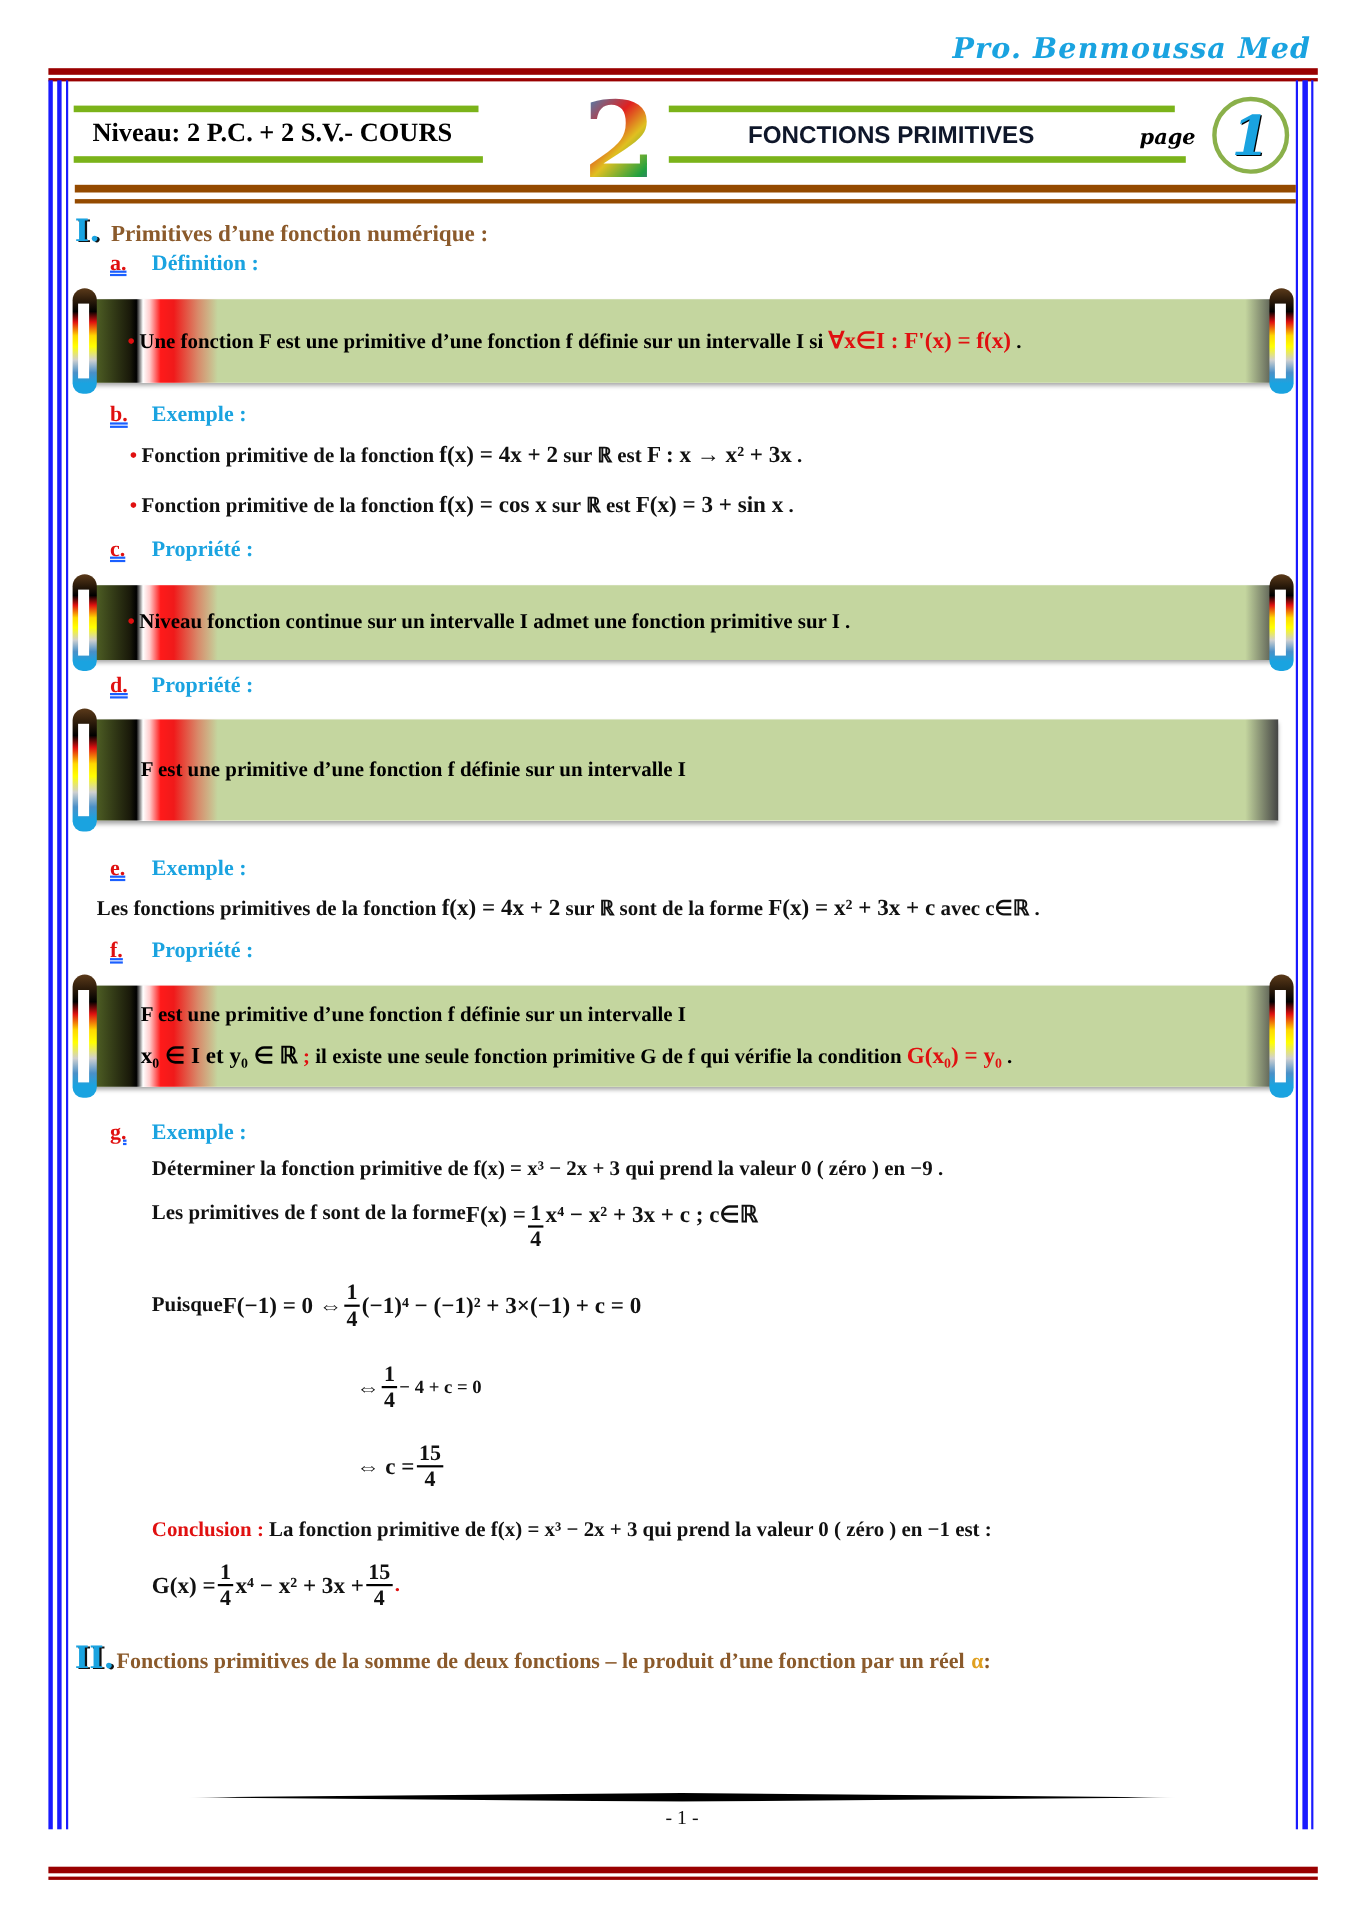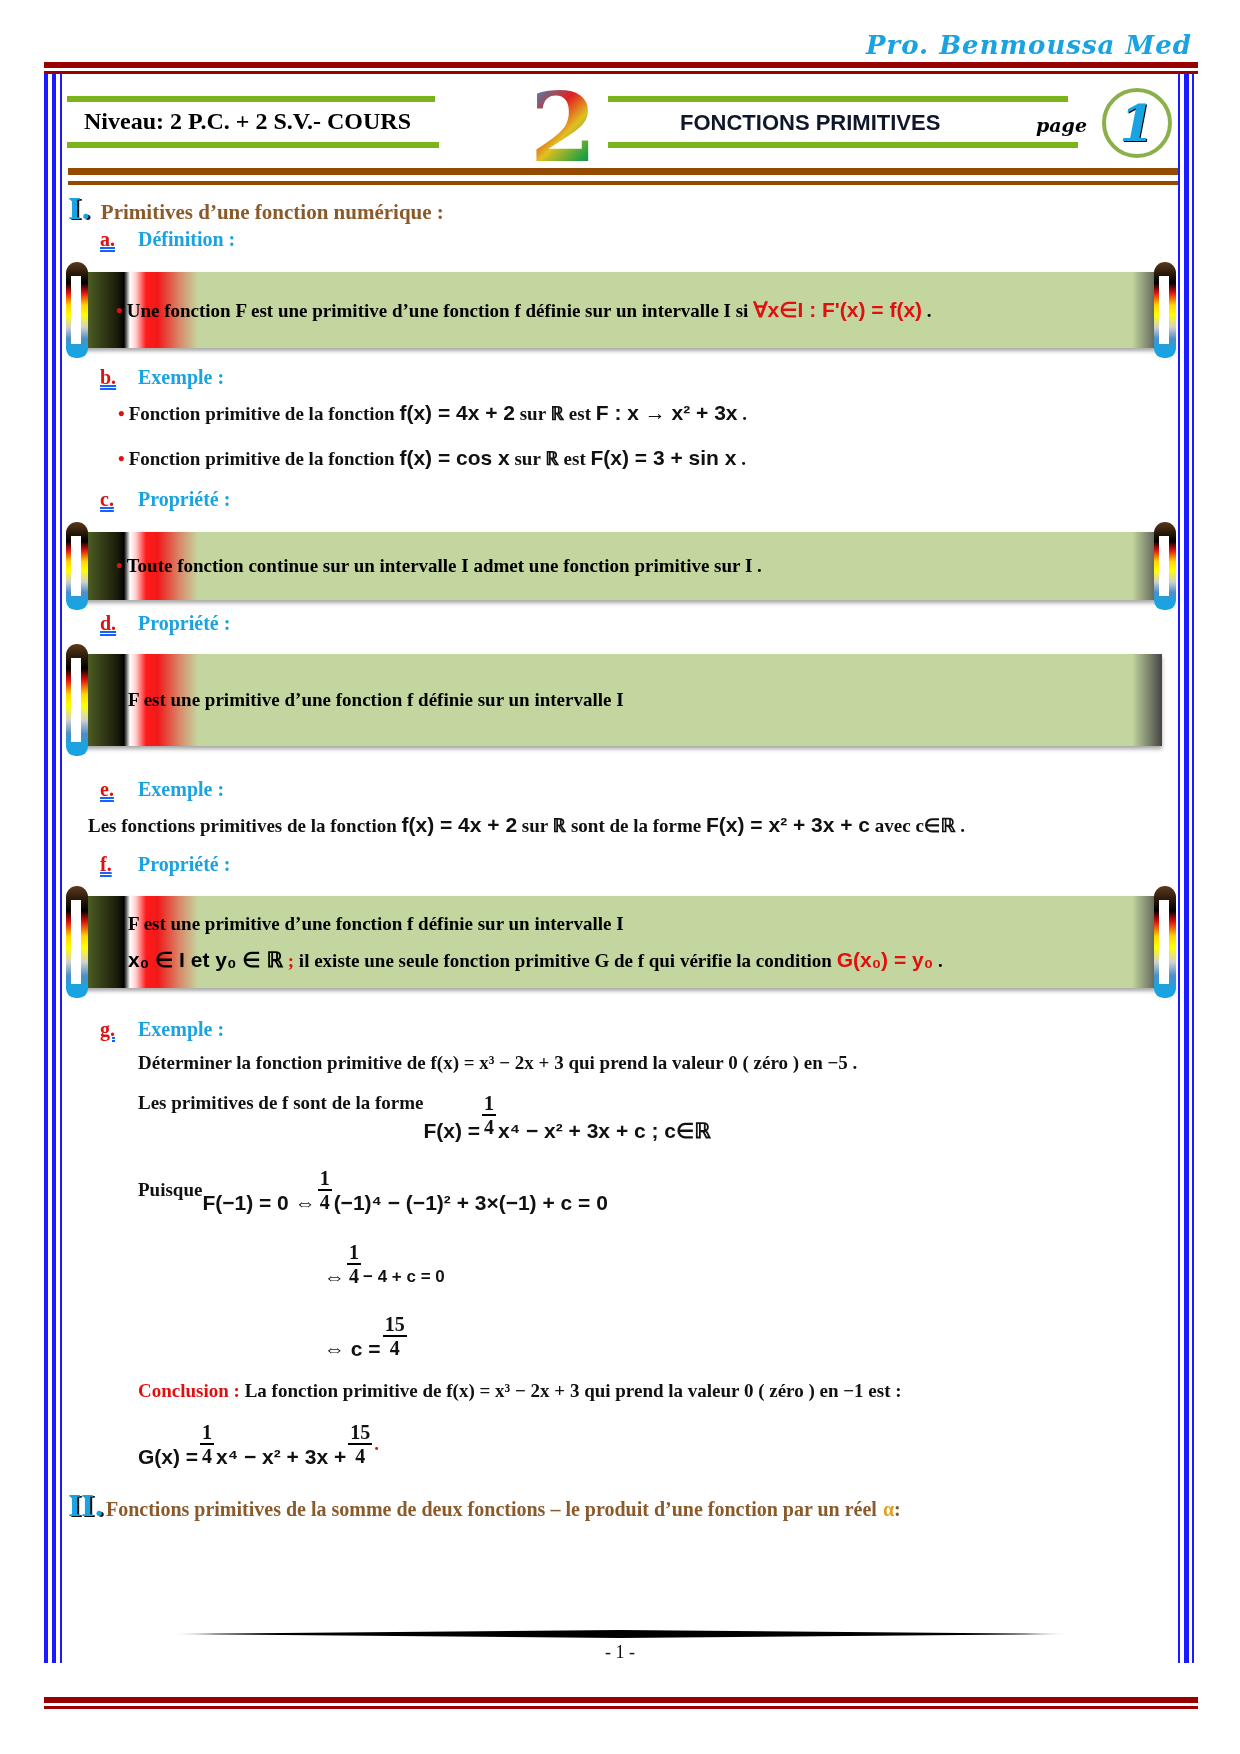--- a/index.html
+++ b/index.html
@@ -37,21 +37,21 @@
     background: linear-gradient(180deg, #5b3a1a 0%, #2a1a0a 12%, #000 22%, #e01010 32%, #ffd800 45%, #ffff00 55%, #d0d0d0 68%, #4a90c8 80%, #1aa3e0 90%); border-radius: 14px 14px 12px 12px; }
   .scroll .cap-l { left: 0; }
   .scroll .cap-r { right: 0; }
   .scroll .cap-l::after, .scroll .cap-r::after { content: ""; position: absolute; left: 5px; top: 14px; bottom: 14px; width: 10px; background: #fff; }
   .scroll .content { position: absolute; left: 50px; right: 40px; top: 0; bottom: 0; display: flex; flex-direction: column; justify-content: center; font-weight: bold; font-size: 19px; color: #000; }
   .scroll .line { white-space: nowrap; line-height: 36px; }
   .bullet { color: #e01010; margin-right: 4px; }
   .red { color: #e01010; }
 
   .text-line { position: absolute; font-weight: bold; font-size: 19px; white-space: nowrap; }
-  .math { font-family: Liberation Sans, sans-serif; font-weight: bold; margin-top: 27px; }
+  .math { font-family: Liberation Serif, serif; font-weight: bold; }
 
   .frac { display: inline-flex; flex-direction: column; align-items: center; vertical-align: middle; margin: 0 2px; font-size: 20px; line-height: 22px; }
   .frac .num { border-bottom: 2px solid #000; padding: 0 2px; }
 
   .footer-rule { position: absolute; left: 170px; top: 1630px; width: 900px; height: 8px; background: linear-gradient(90deg, transparent 0%, #000 5%, #000 95%, transparent 100%); clip-path: polygon(0 50%, 50% 0, 100% 50%, 50% 100%); }
   .page-num { position: absolute; left: 0; width: 1240px; top: 1642px; text-align: center; font-size: 18px; }
 </style>
 </head>
 <body>
 
@@ -116,21 +116,21 @@
 <div class="sub-head" style="left:100px;top:488px;">
   <span class="sub-letter">c.</span>
   <span class="sub-title">Propriété :</span>
 </div>
 <div class="scroll" style="top:522px;height:88px;">
   <div class="band"></div>
   <div class="cap-l"></div>
   <div class="cap-r"></div>
   <div class="content">
     <div class="line">
-      <span class="bullet">•</span><span>Toute fonction continue sur un intervalle I admet une fonction primitive sur I .</span>
+      <span class="bullet">•</span><span>Niveau fonction continue sur un intervalle I admet une fonction primitive sur I .</span>
     </div>
   </div>
 </div>
 
 <div class="sub-head" style="left:100px;top:612px;">
   <span class="sub-letter">d.</span>
   <span class="sub-title">Propriété :</span>
 </div>
 <div class="scroll" style="top:644px;height:112px;">
   <div class="band"></div>
@@ -163,21 +163,21 @@
       <span class="math" style="font-size:21px;">x₀ ∈ I et y₀ ∈ ℝ</span><span class="red"> ; </span><span>il existe une seule fonction primitive G de f qui vérifie la condition </span><span class="red math" style="font-size:21px;">G(x₀) = y₀</span><span> .</span>
     </div>
   </div>
 </div>
 
 <div class="sub-head" style="left:100px;top:1018px;">
   <span class="sub-letter">g.</span>
   <span class="sub-title">Exemple :</span>
 </div>
 <div class="text-line" style="left:138px;top:1052px;">
-  <span>Déterminer la fonction primitive de f(x) = x³ − 2x + 3 qui prend la valeur 0 ( zéro ) en −5 .</span>
+  <span>Déterminer la fonction primitive de f(x) = x³ − 2x + 3 qui prend la valeur 0 ( zéro ) en −9 .</span>
 </div>
 
 <div class="text-line" style="left:138px;top:1092px;display:flex;">
   <span>Les primitives de f sont de la forme </span>
   <span class="math" style="font-size:21px;">F(x) = </span>
   <span class="frac">
       <span class="num">1</span>
       <span>4</span>
     </span>
   <span class="math" style="font-size:21px;">x⁴ − x² + 3x + c  ;  c∈ℝ</span>

